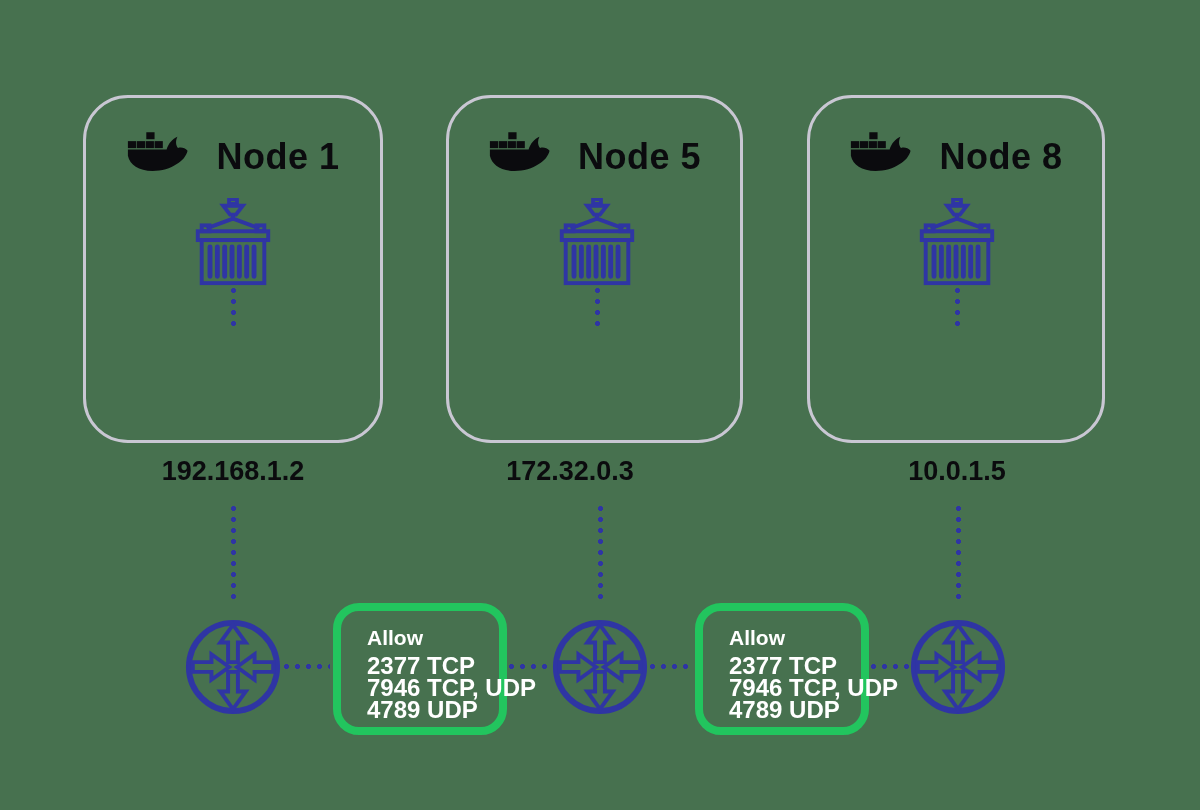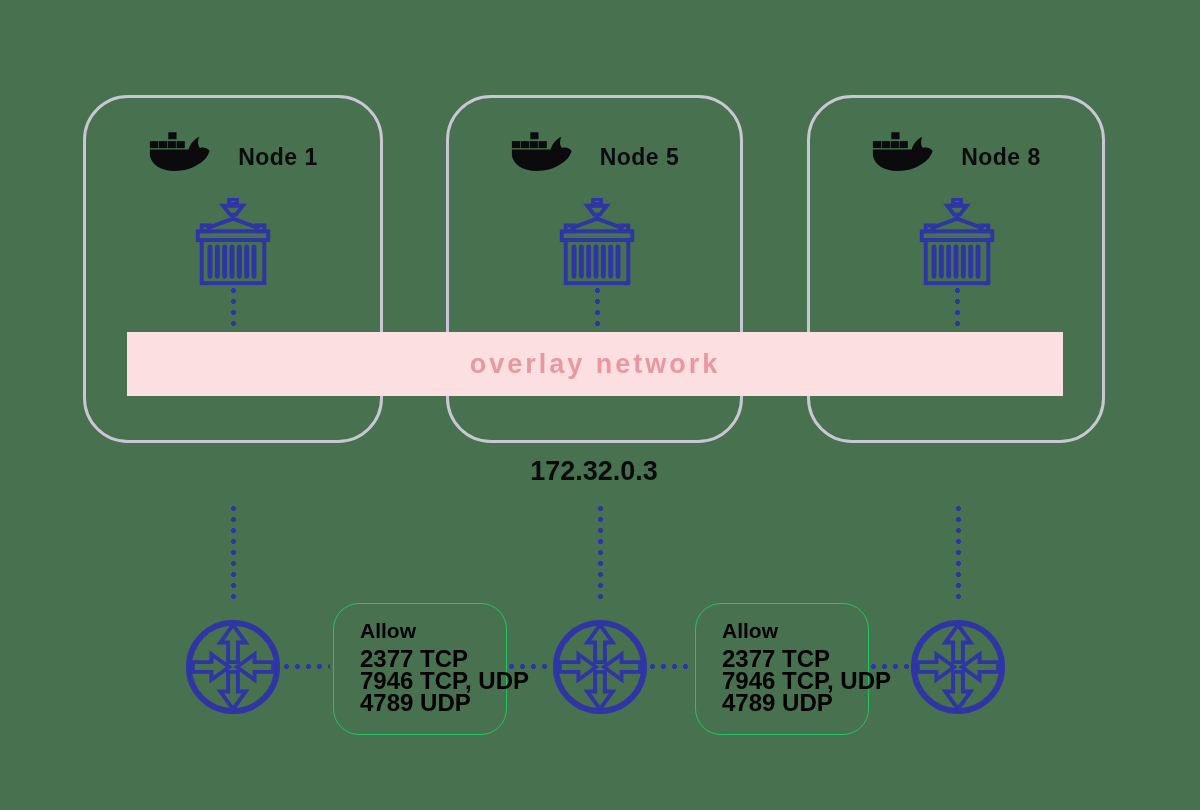--- a/index.html
+++ b/index.html
@@ -29,21 +29,21 @@
 
   .node-header {
     display: flex;
     align-items: center;
     justify-content: center;
     gap: 24px;
     margin-top: 31px;
     height: 56px;
   }
   .node-label {
-    font-size: 23px;
+    font-size: 36px;
     font-weight: bold;
     color: #0B0B0E;
     letter-spacing: 0.5px;
   }
   .whale-icon svg { display: block; }
 
   .container-icon {
     position: absolute;
     top: 198px;
     width: 80px;
@@ -98,46 +98,46 @@
   .ip-label {
     position: absolute;
     top: 456px;
     width: 300px;
     text-align: center;
     font-size: 27px;
     font-weight: bold;
     color: #0B0B0E;
   }
   .ip1 { left: 83px; }
-  .ip2 { left: 444px; }
+  .ip2 { left: 420px; }
   .ip3 { left: 807px; }
 
   
   .router-icon {
     position: absolute;
     top: 618px;
     width: 98px;
     height: 98px;
   }
   .router-icon svg { display: block; }
   .r1 { left: 184px; }
   .r2 { left: 551px; }
   .r3 { left: 909px; }
 
   
   .fw-box {
     position: absolute;
     top: 603px;
     width: 174px;
     height: 132px;
-    border: 1px solid #22c55e;
+    border: 8px solid #22c55e;
     border-radius: 26px;
     box-sizing: border-box;
     padding: 15px 0 0 26px;
-    color: #000000;
+    color: #ffffff;
   }
   .fw-box.b1 { left: 333px; }
   .fw-box.b2 { left: 695px; }
   .fw-title {
     font-size: 21px;
     font-weight: bold;
     margin-bottom: 5px;
   }
   .fw-rule {
     font-size: 24px;
@@ -235,29 +235,28 @@
       <path d="M30,8 H50 L43,17 H37 Z" stroke-width="4"></path>
       <path d="M40,17 V21 M40,21 L13,31 M40,21 L67,31" stroke-width="4"></path>
       <rect x="8" y="28" width="8" height="6" stroke-width="4"></rect>
       <rect x="64" y="28" width="8" height="6" stroke-width="4"></rect>
       <rect x="4" y="34" width="72" height="9" stroke-width="4"></rect>
       <rect x="8" y="43" width="64" height="44" stroke-width="4"></rect>
       <path d="M16.5,50 V80 M24,50 V80 M31.5,50 V80 M39,50 V80 M46.5,50 V80 M54,50 V80 M61.5,50 V80" stroke-width="5" stroke-linecap="round"></path>
     </svg>
   </div>
 
-  <div class="overlay-band">
-    <span>overlay network</span>
-  </div>
 
   <div class="vdots vd-c1"></div>
   <div class="vdots vd-c2"></div>
   <div class="vdots vd-c3"></div>
 
+  <div class="ip-label ip1">192.168.1.2</div>
   <div class="ip-label ip2">172.32.0.3</div>
+  <div class="ip-label ip3">10.0.1.5</div>
 
   <div class="vdots vd-r1"></div>
   <div class="vdots vd-r2"></div>
   <div class="vdots vd-r3"></div>
 
   <div class="router-icon r1">
     <svg width="98" height="98" viewBox="0 0 100 100" fill="none" stroke="#2F35A4">
       <circle cx="50" cy="50" r="45" stroke-width="6"></circle>
       <path d="M50,7 L63,25 L55,25 L55,45 L45,45 L45,25 L37,25 Z" stroke-width="4"></path>
       <path d="M50,93 L63,75 L55,75 L55,55 L45,55 L45,75 L37,75 Z" stroke-width="4"></path>

